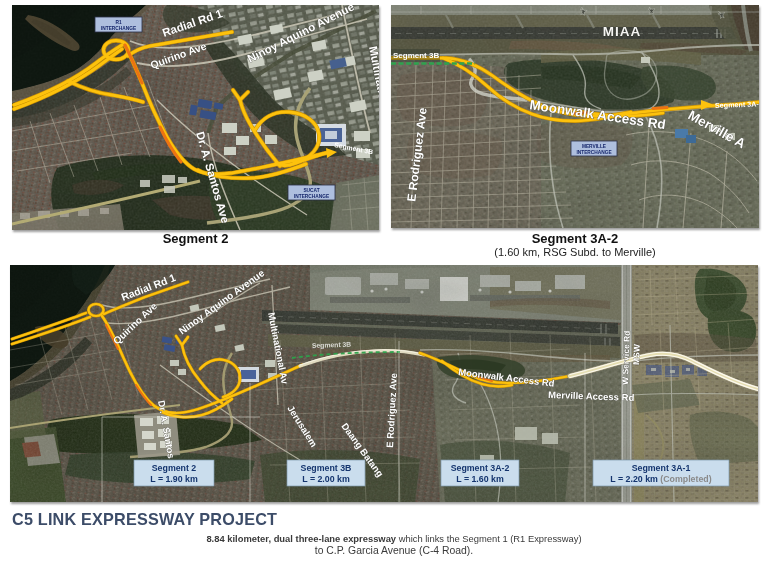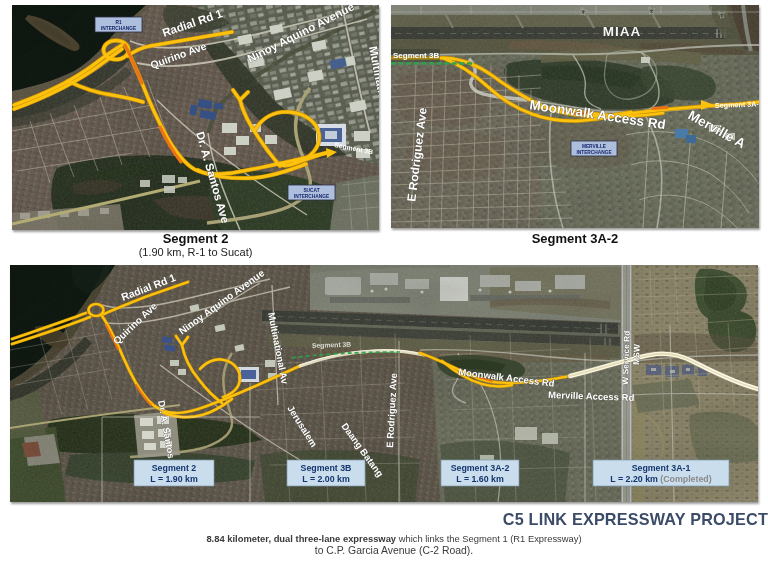--- a/index.html
+++ b/index.html
@@ -2,21 +2,21 @@
 <html><head>
 <meta charset="utf-8">
 <style>
 html,body{margin:0;padding:0;}
 body{width:768px;height:576px;background:#ffffff;font-family:"Liberation Sans",sans-serif;position:relative;overflow:hidden;}
 .panel{position:absolute;box-shadow:1px 2px 2px rgba(40,40,40,.45);}
 .cap1{position:absolute;top:232px;left:12px;width:367px;text-align:center;color:#111;}
 .cap2{position:absolute;top:232px;left:391px;width:368px;text-align:center;color:#111;}
 .cap-t{font-weight:bold;font-size:13px;line-height:14px;}
 .cap-s{font-size:11px;line-height:12px;color:#222;}
-.title{position:absolute;top:510px;left:12px;width:756px;text-align:right;color:#3c4c68;font-weight:bold;font-size:16.2px;letter-spacing:.2px;}
+.title{position:absolute;top:510px;left:12px;width:756px;text-align:left;color:#3c4c68;font-weight:bold;font-size:16.2px;letter-spacing:.2px;}
 .desc{position:absolute;top:533px;left:12px;width:756px;text-align:center;color:#3a3a3a;font-size:9.4px;line-height:11.5px;}
 </style>
 </head>
 <body>
 
 <svg class="panel" style="left:12px;top:5px" width="367" height="225" viewBox="0 0 367 225">
 <defs>
 <filter id="grainA" x="0" y="0" width="100%" height="100%">
         <feTurbulence type="fractalNoise" baseFrequency="0.5" numOctaves="2" seed="7"></feTurbulence>
         <feColorMatrix type="saturate" values="0"></feColorMatrix>
@@ -779,22 +779,22 @@
 <g>
         <rect x="583" y="195" width="136" height="26" fill="#cadded" stroke="#7f97ab" stroke-width="0.7"></rect>
 <text x="651" y="206" font-size="8.8" font-weight="bold" fill="#15356e">Segment 3A-1</text>
 <text x="651" y="216.5" font-size="8.8" font-weight="bold" fill="#15356e">L = 2.20 km <tspan fill="#8a8a8a">(Completed)</tspan></text>
       </g>
 </g>
 </svg>
 
 <div class="cap1">
     <div class="cap-t">Segment 2</div>
-    <div class="cap-s">(1.90 km, R-1 to Sucat)</div>
   </div>
 
 <div class="cap2">
     <div class="cap-t">Segment 3A-2</div>
+    <div class="cap-s">(1.60 km, RSG Subd. to Merville)</div>
   </div>
 
 <div class="title">C5 LINK EXPRESSWAY PROJECT</div>
 
-<div class="desc" style="left:16px"><b>8.84 kilometer, dual three-lane expressway</b> which links the Segment 1 (R1 Expressway)<br><span style="font-size:10.4px">to C.P. Garcia Avenue (C-2 Road).</span></div>
+<div class="desc" style="left:16px"><b>8.84 kilometer, dual three-lane expressway</b> which links the Segment 1 (R1 Expressway)<br><span style="font-size:10.4px">to C.P. Garcia Avenue (C-4 Road).</span></div>
 
 </body></html>

